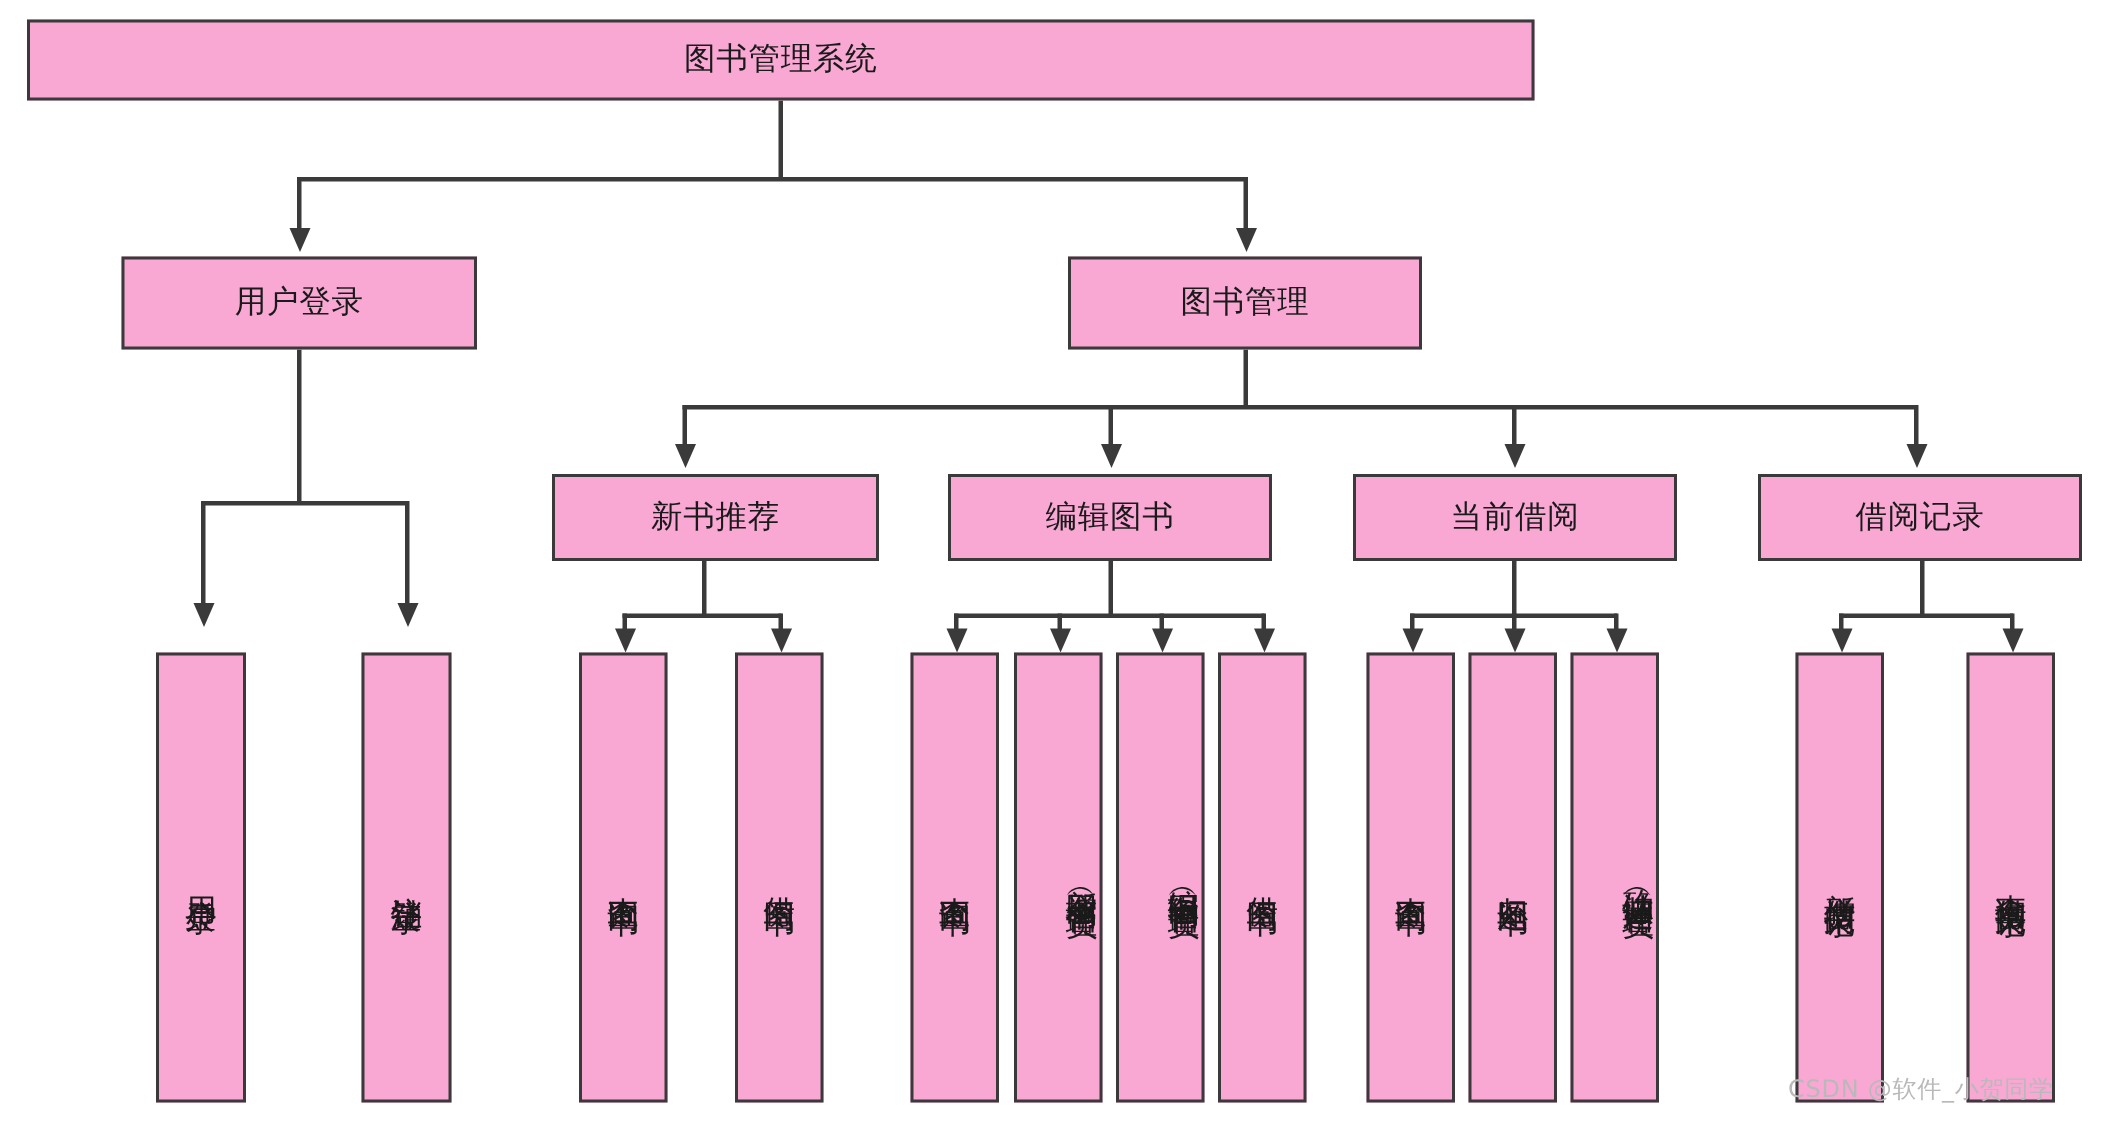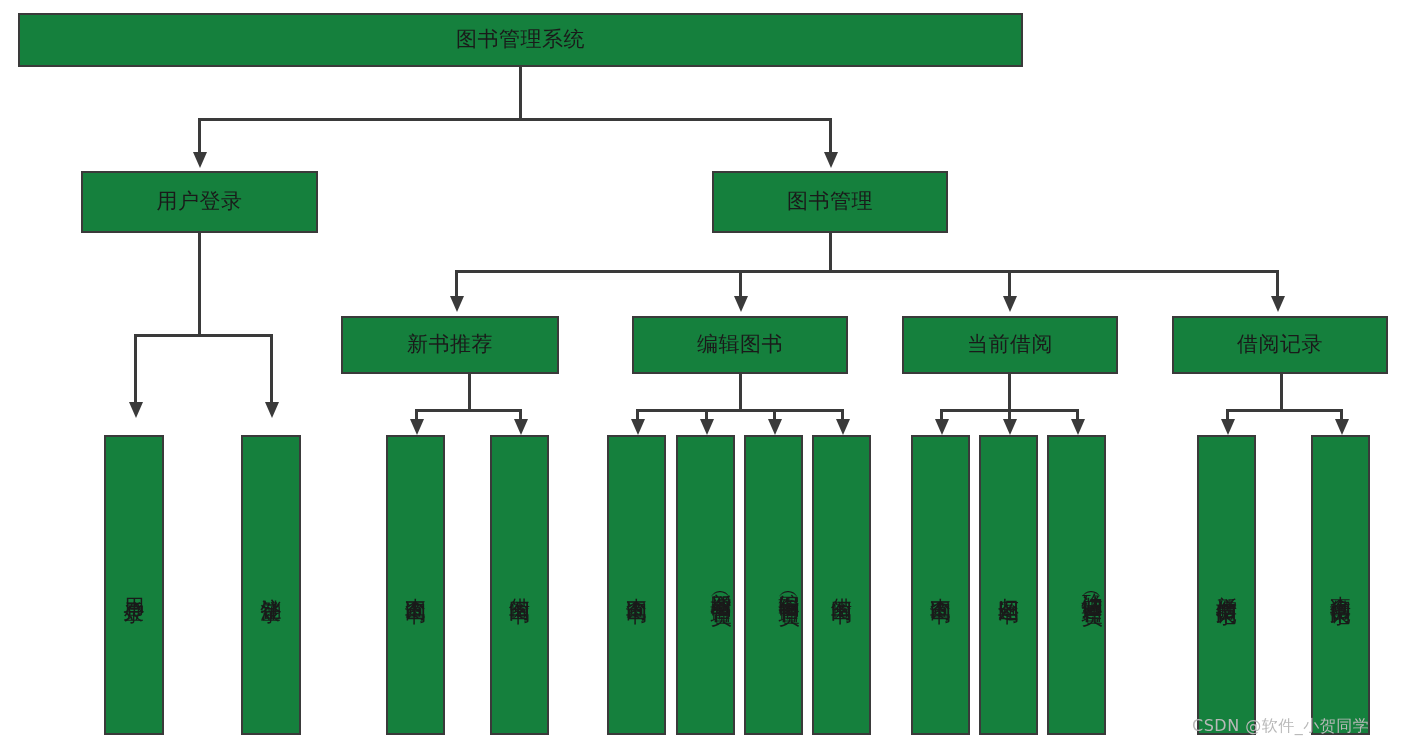--- a/index.html
+++ b/index.html
@@ -14,21 +14,21 @@
     position: relative;
     width: 1405px;
     height: 747px;
     background: #ffffff;
     overflow: hidden;
   }
   .node {
     position: absolute;
     box-sizing: border-box;
     border: 2.5px solid #3a3a3a;
-    background: #15803d;
+    background: #f9a8d4;
     display: flex;
     align-items: center;
     justify-content: center;
     color: #1a1a1a;
     z-index: 3;
   }
   .node-h {
     font-size: 21px;
     letter-spacing: 0.5px;
     line-height: 1.2;
@@ -109,21 +109,21 @@
   <div class="edge edge-h" style="left:455px; top:270px; width:823px;"></div>
   <div class="edge edge-v" style="left:455px; top:270px; height:27px;"></div>
   <div class="arrow" style="left:449.5px; top:296px;"></div>
   <div class="edge edge-v" style="left:739px; top:270px; height:27px;"></div>
   <div class="arrow" style="left:733.5px; top:296px;"></div>
   <div class="edge edge-v" style="left:1008px; top:270px; height:27px;"></div>
   <div class="arrow" style="left:1002.5px; top:296px;"></div>
   <div class="edge edge-v" style="left:1276px; top:270px; height:27px;"></div>
   <div class="arrow" style="left:1270.5px; top:296px;"></div>
 
-  <div class="node node-h" style="left:341px; top:316px; width:218px; height:58px;">
+  <div class="node node-h" style="left:368px; top:316px; width:218px; height:58px;">
     <span>新书推荐</span>
   </div>
   <div class="node node-h" style="left:632px; top:316px; width:216px; height:58px;">
     <span>编辑图书</span>
   </div>
   <div class="node node-h" style="left:902px; top:316px; width:216px; height:58px;">
     <span>当前借阅</span>
   </div>
   <div class="node node-h" style="left:1172px; top:316px; width:216px; height:58px;">
     <span>借阅记录</span>

